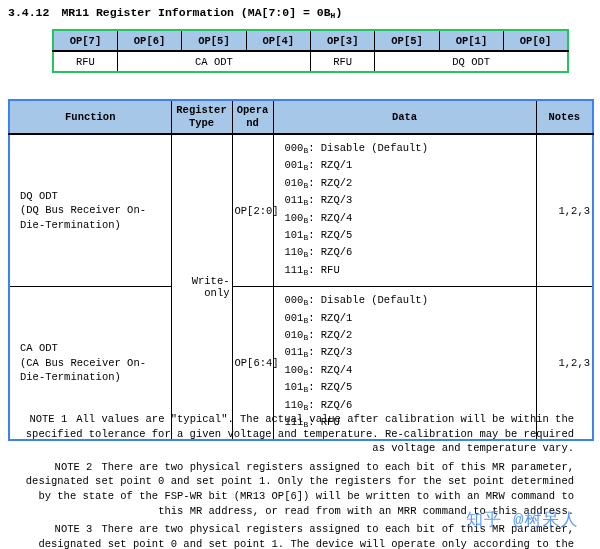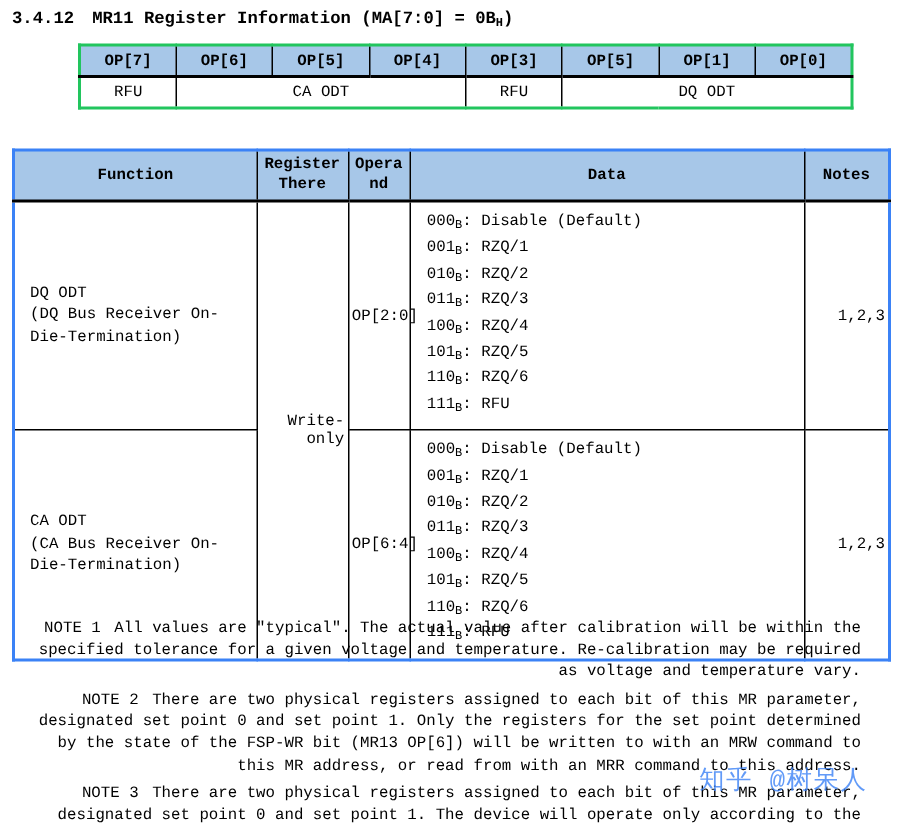--- a/index.html
+++ b/index.html
@@ -144,21 +144,21 @@
     <colgroup id="main-colgroup">
         <col style="width: 162px;">
         <col style="width: 61px;">
         <col style="width: 41px;">
         <col style="width: 263px;">
         <col style="width: 57px;">
       </colgroup>
     <tbody id="main-tbody">
       <tr id="main-header-row">
           <th>Function</th>
-          <th>Register There</th>
+          <th>Register Type</th>
           <th class="operand-th">Operand</th>
           <th>Data</th>
           <th>Notes</th>
         </tr>
     <tr class="body-row">
           <td class="func">
             <div>DQ ODT</div>
             <div>(DQ Bus Receiver On-Die-Termination)</div>
           </td>
           <td class="regtype" rowspan="2">Write-only</td>

